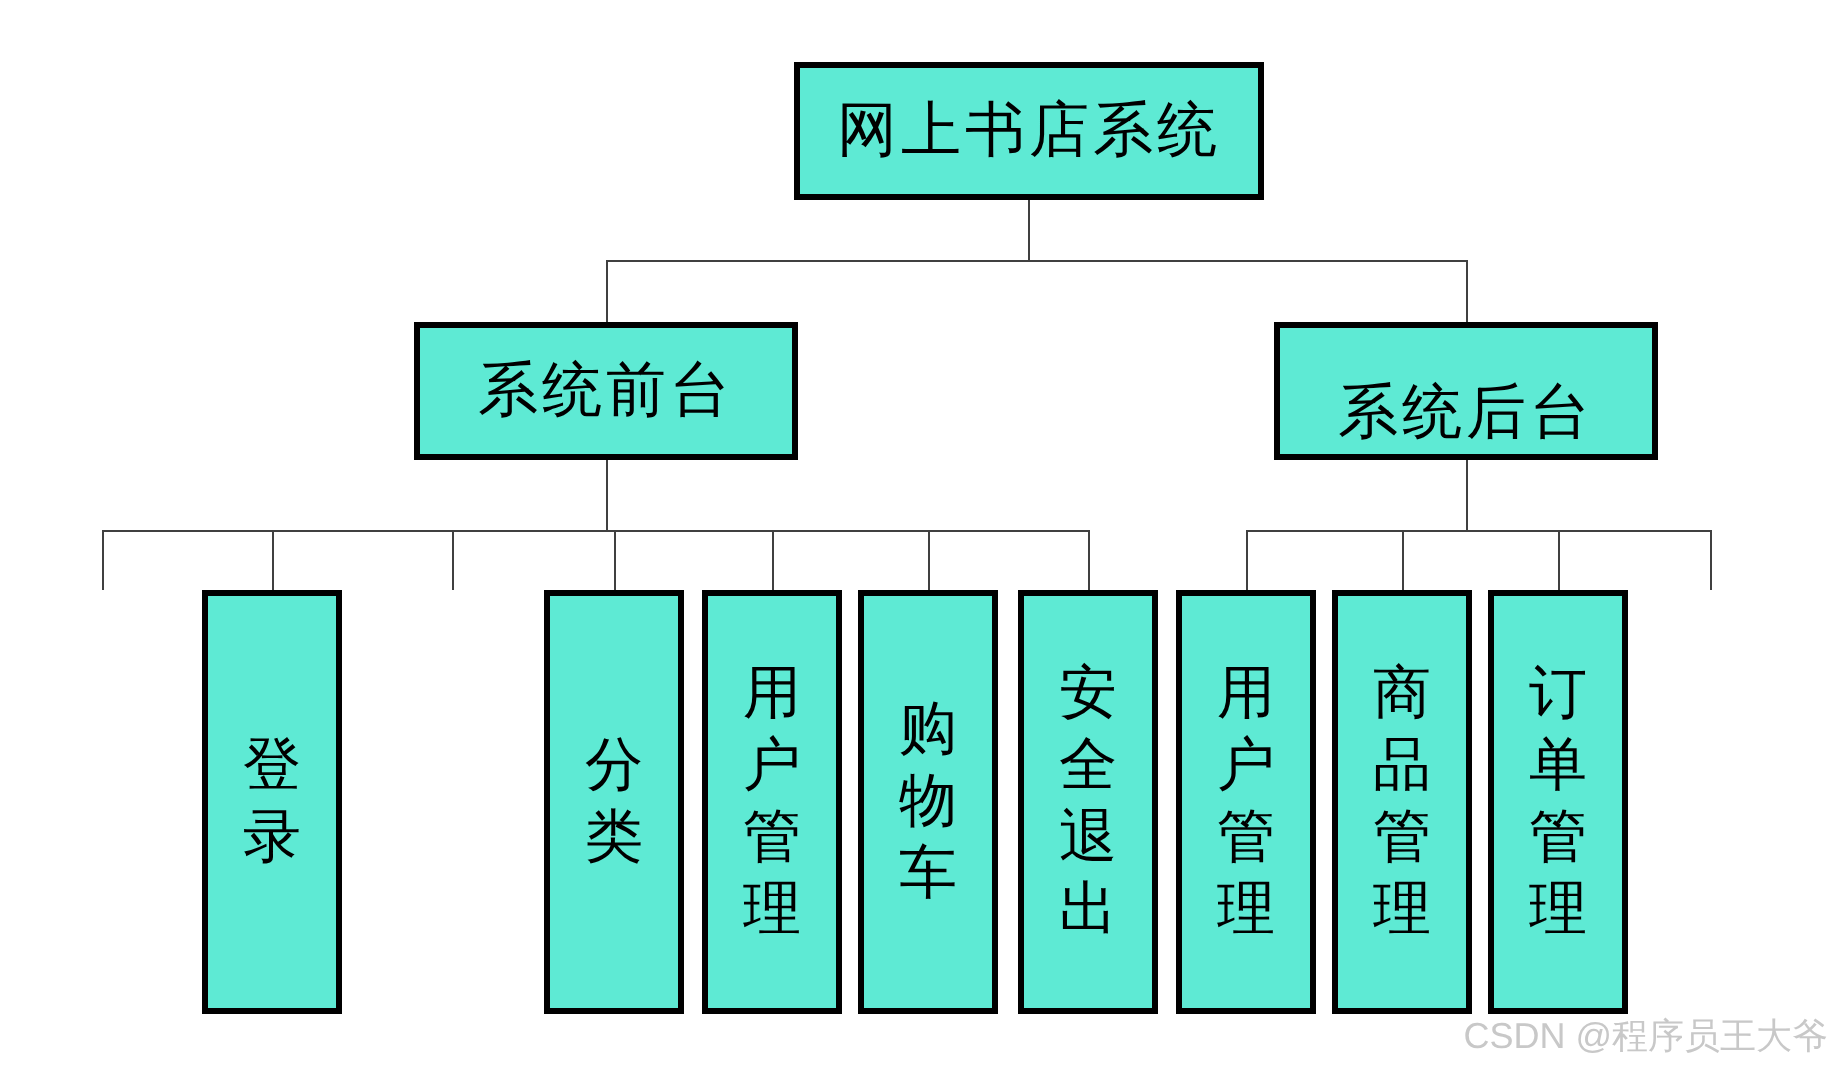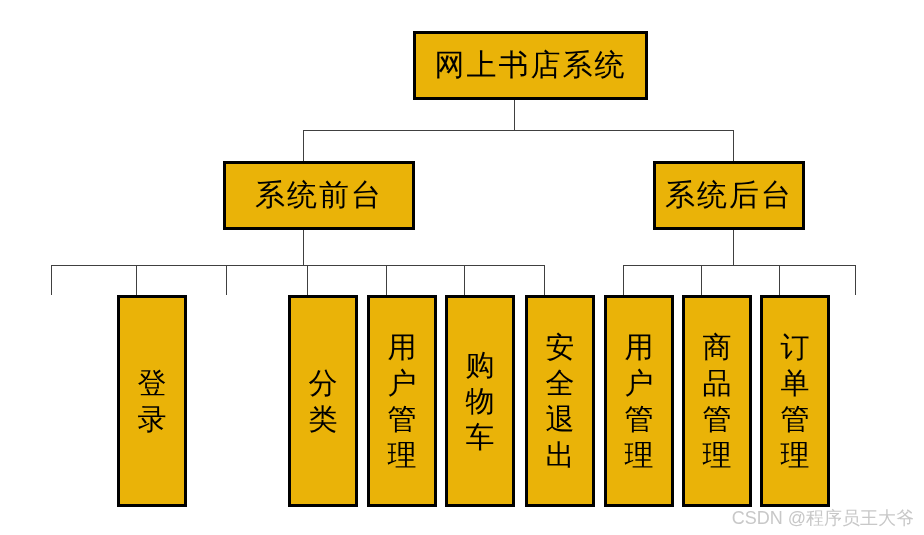--- a/index.html
+++ b/index.html
@@ -13,35 +13,34 @@
     width: 924px;
     height: 535px;
     background: #ffffff;
     overflow: hidden;
   }
   
   .node {
     position: absolute;
     box-sizing: border-box;
     border: 3px solid #000000;
-    background: #eab308;
+    background: #5eead4;
     display: flex;
     align-items: center;
     justify-content: center;
     color: #000000;
-    margin-left: 16px;
   }
   .node-h {
     font-size: 30px;
     letter-spacing: 2px;
     white-space: nowrap;
   }
   #root-box   { left: 397px; top:  31px; width: 235px; height: 69px; }
   #front-box  { left: 207px; top: 161px; width: 192px; height: 69px; }
-  #back-box   { left: 637px; top: 161px; width: 152px; height: 69px; }
+  #back-box   { left: 637px; top: 161px; width: 192px; height: 69px; align-items: flex-end; }
   .leaf {
     top: 295px;
     width: 70px;
     height: 212px;
   }
   .leaf .label {
     font-size: 29px;
     line-height: 36px;
     width: 1.1em;
     text-align: center;

